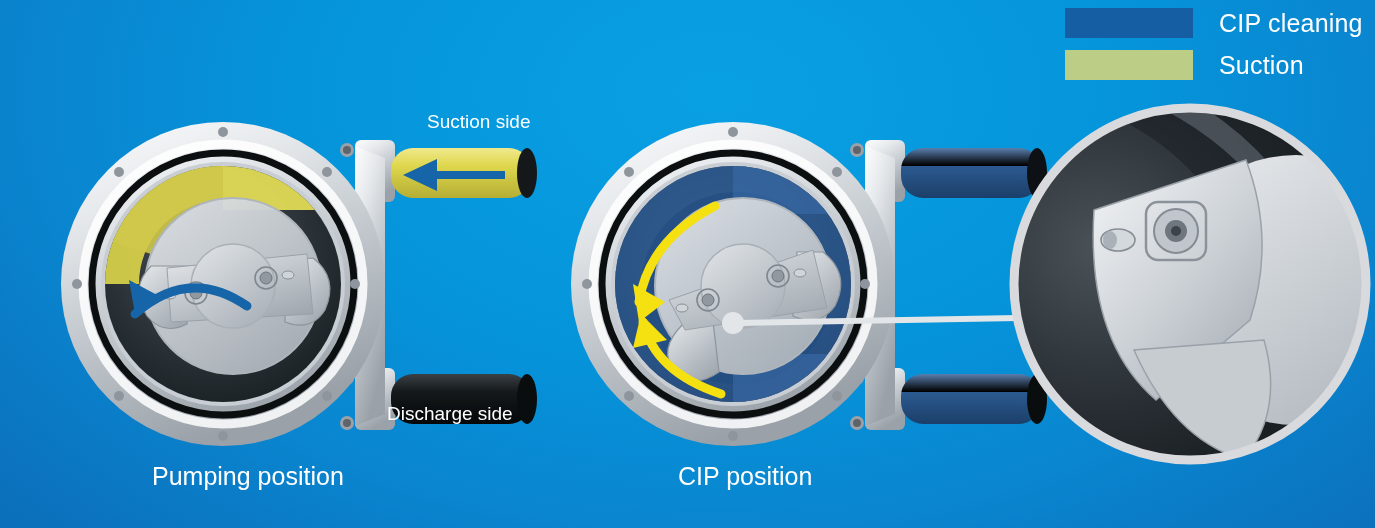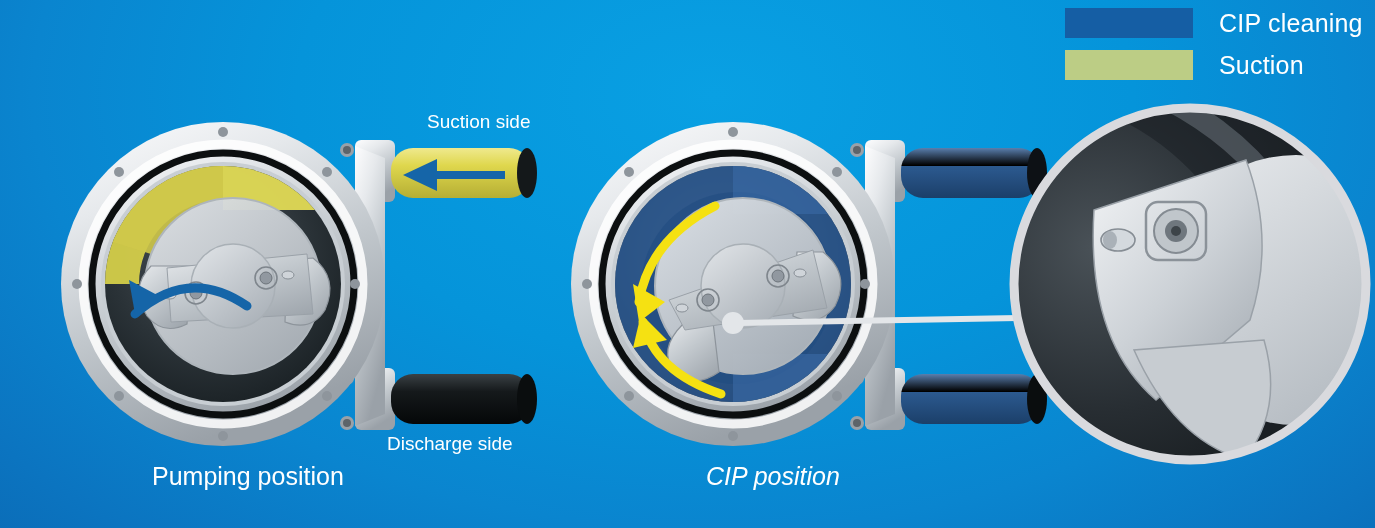--- a/index.html
+++ b/index.html
@@ -22,24 +22,24 @@
   
   .pump{position:absolute;top:118px;width:420px;height:330px;}
   #pump-left{left:55px;}
   #pump-right{left:565px;}
 
   .pump-svg{position:absolute;left:0;top:0;width:420px;height:330px;overflow:visible;}
 
   
   .caption{position:absolute;color:#fff;font-size:25px;white-space:nowrap;}
   #caption-left{left:152px;top:462px;text-align:center;}
-  #caption-right{left:706px;top:462px;font-style:italic;}
+  #caption-right{left:678px;top:462px;}
   .side-label{position:absolute;color:#fff;font-size:19px;white-space:nowrap;}
   #label-suction{left:387px;top:111px;margin-left:40px;}
-  #label-discharge{left:387px;top:433px;}
+  #label-discharge{left:387px;top:403px;}
 
   
   #detail-circle{position:absolute;left:1006px;top:100px;width:368px;height:368px;}
 </style>
 </head>
 <body>
 
 <div id="stage">
 
   <div id="legend">

